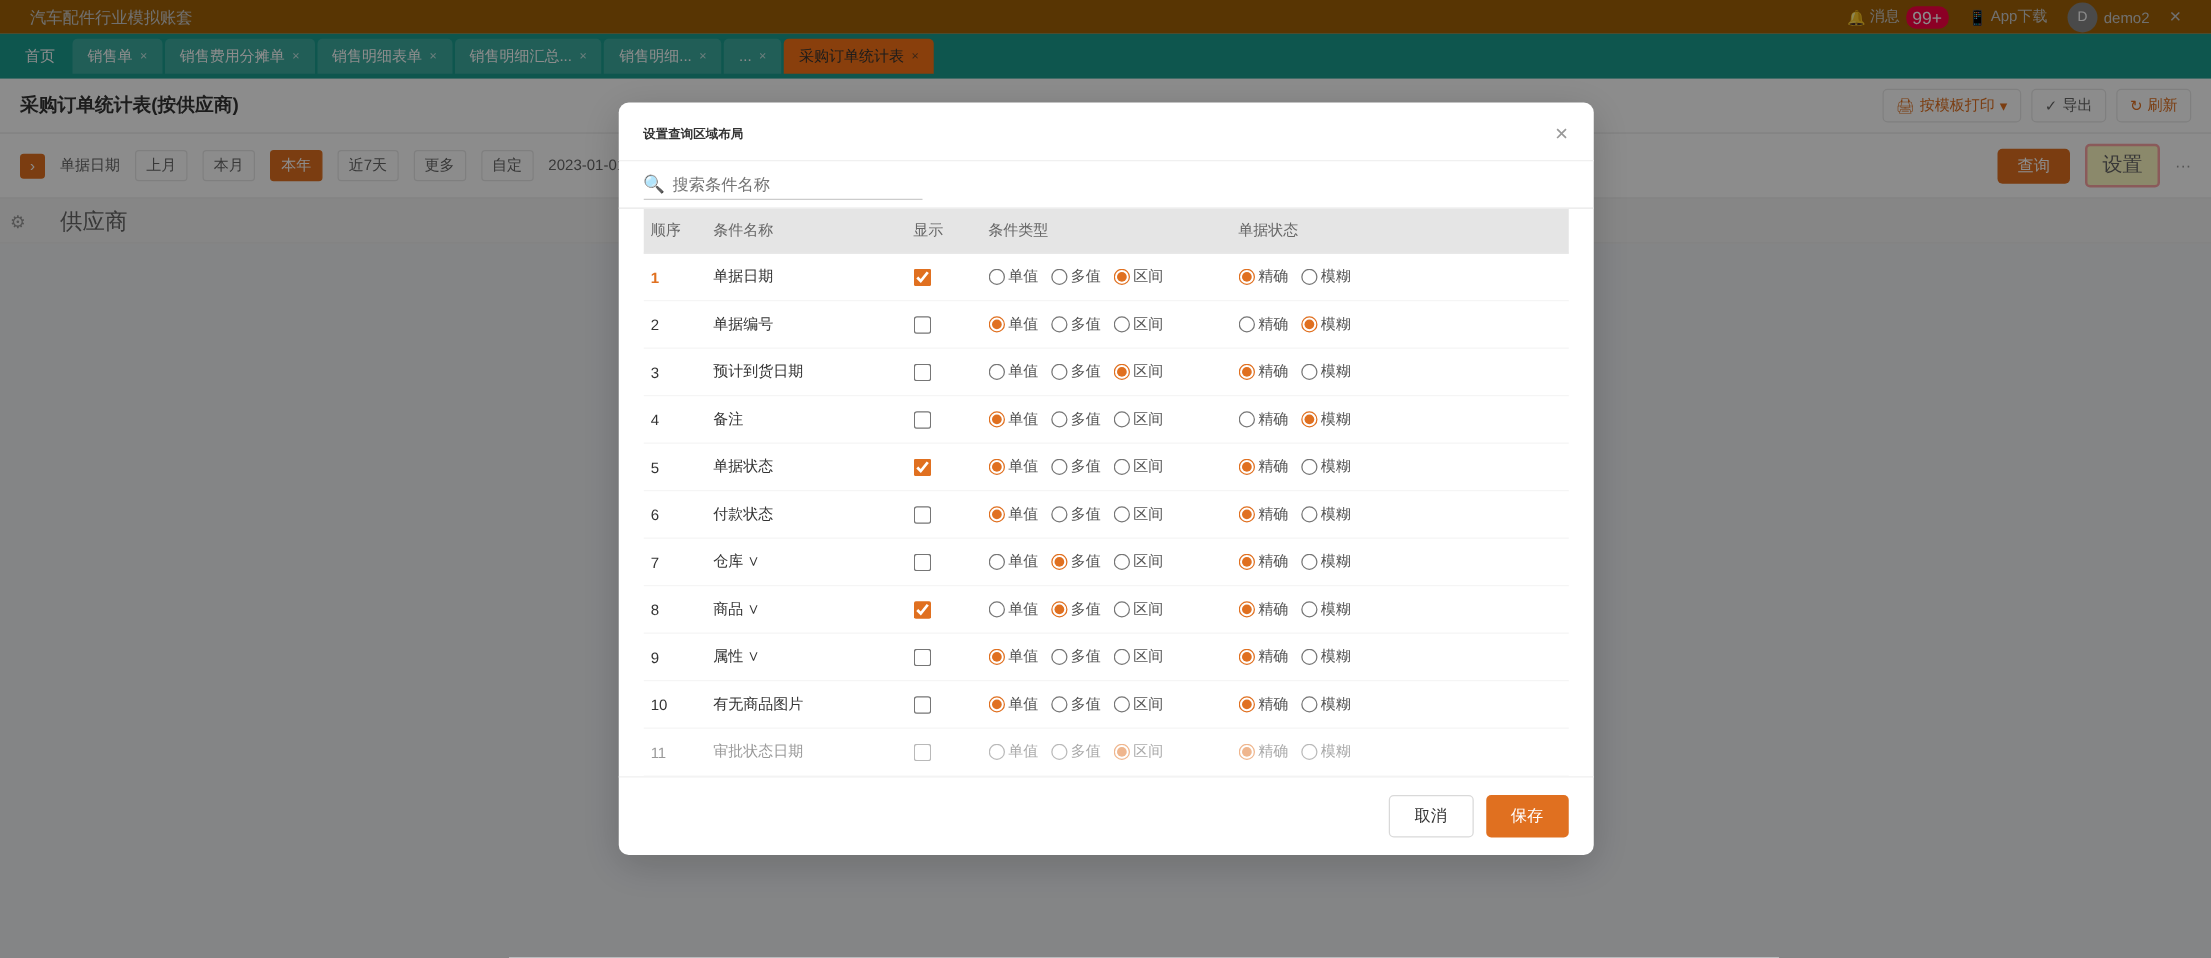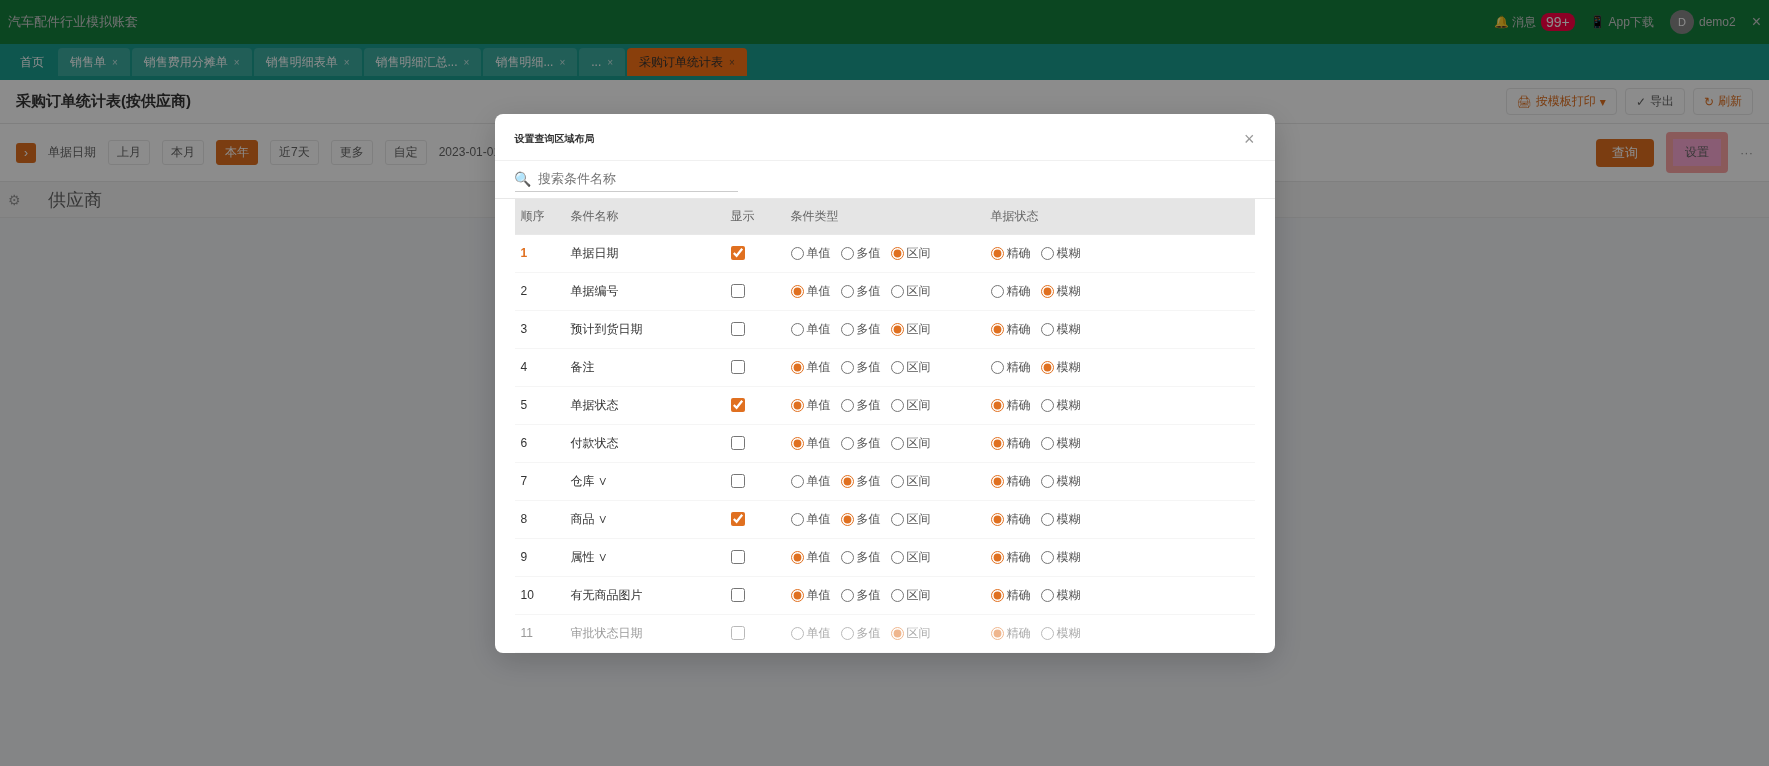--- a/index.html
+++ b/index.html
@@ -1,25 +1,25 @@
 <!DOCTYPE html>
 <html><head>
   <meta charset="utf-8">
   <style>
     * { box-sizing: border-box; margin: 0; padding: 0; }
     body { font-family: 'Microsoft YaHei', Arial, sans-serif; font-size: 13px; background: #f0f2f5; overflow: hidden; }
 
     
     .top-bar {
-      height: 44px;
-      background: #15803d;
+      height: 27px;
+      background: #a16207;
       display: flex;
       align-items: center;
       justify-content: space-between;
-      padding: 0 8px;
+      padding: 0 24px;
       color: #ccc;
     }
     .top-bar-right { display: flex; align-items: center; gap: 16px; font-size: 12px; }
     .badge { background: #f04; color: #fff; border-radius: 8px; padding: 1px 5px; font-size: 14px; margin-left: 2px; }
     .avatar { width: 24px; height: 24px; border-radius: 50%; background: #888; display: inline-flex; align-items: center; justify-content: center; color: #fff; font-size: 11px; }
 
     
     .tab-bar {
       height: 36px;
       background: #1a9d8f;
@@ -53,21 +53,21 @@
       justify-content: space-between;
       padding: 0 16px;
       border-bottom: 1px solid #e8e8e8;
     }
     .page-title { font-size: 15px; font-weight: bold; color: #333; }
     .header-actions { display: flex; align-items: center; gap: 8px; }
     .btn-print { border: 1px solid #e8e8e8; background: #fff; padding: 4px 10px; border-radius: 4px; font-size: 12px; cursor: pointer; color: #e07020; display: flex; align-items: center; gap: 4px; }
     .btn-export { border: 1px solid #e8e8e8; background: #fff; padding: 4px 10px; border-radius: 4px; font-size: 12px; cursor: pointer; color: #666; display: flex; align-items: center; gap: 4px; }
     .btn-refresh { border: 1px solid #e8e8e8; background: #fff; padding: 4px 10px; border-radius: 4px; font-size: 12px; cursor: pointer; color: #e07020; display: flex; align-items: center; gap: 4px; }
     .btn-query { background: #e07020; color: #fff; border: none; padding: 5px 16px; border-radius: 4px; font-size: 13px; cursor: pointer; }
-    .btn-settings { border: 7px solid #fca5a5; background: #f9a8d4; padding: 5px 12px; border-radius: 4px; font-size: 12px; cursor: pointer; color: #666; }
+    .btn-settings { border: 2px solid #fca5a5; background: #fef9c3; padding: 5px 12px; border-radius: 4px; font-size: 16px; cursor: pointer; color: #666; }
 
     
     .filter-bar {
       background: #fff;
       padding: 8px 16px;
       display: flex;
       align-items: center;
       gap: 12px;
       border-bottom: 1px solid #e8e8e8;
     }
@@ -755,14 +755,18 @@
             <label class="radio-item">
                 <input type="radio" name="match11" style="">
                 <span>模糊</span>
               </label>
           </div>
         </div>
       </div>
 
     </div>
 
+    <div class="dialog-footer">
+      <button class="btn-cancel">取消</button>
+      <button class="btn-save">保存</button>
+    </div>
   </div>
 </div>
 
 </body></html>

